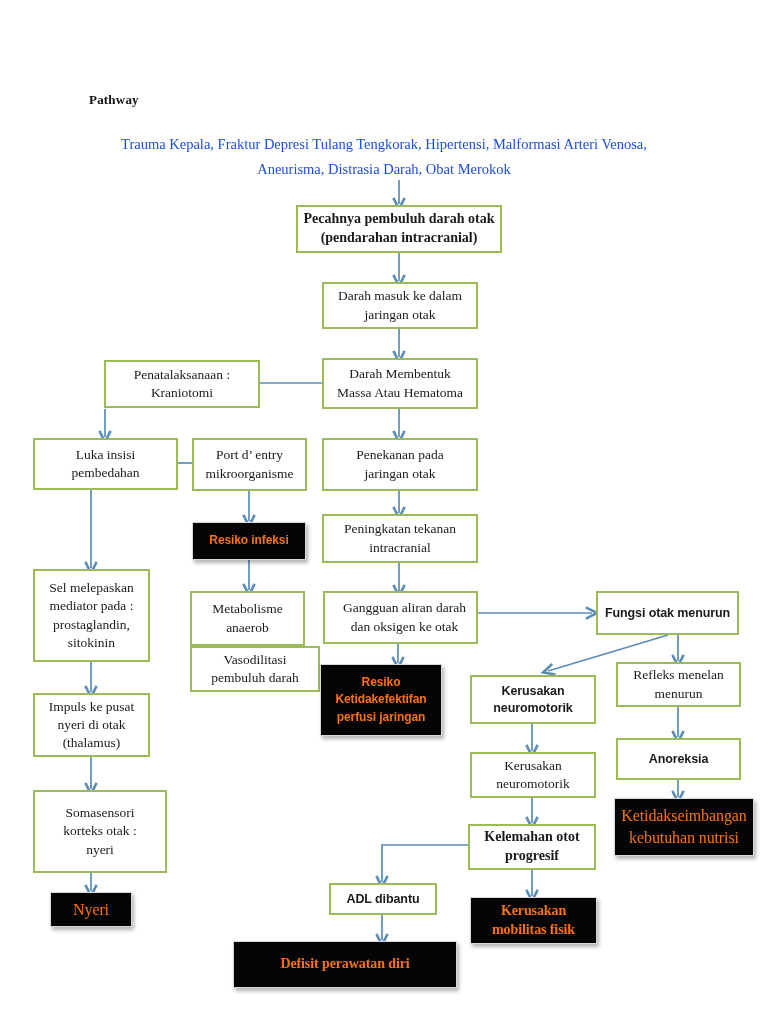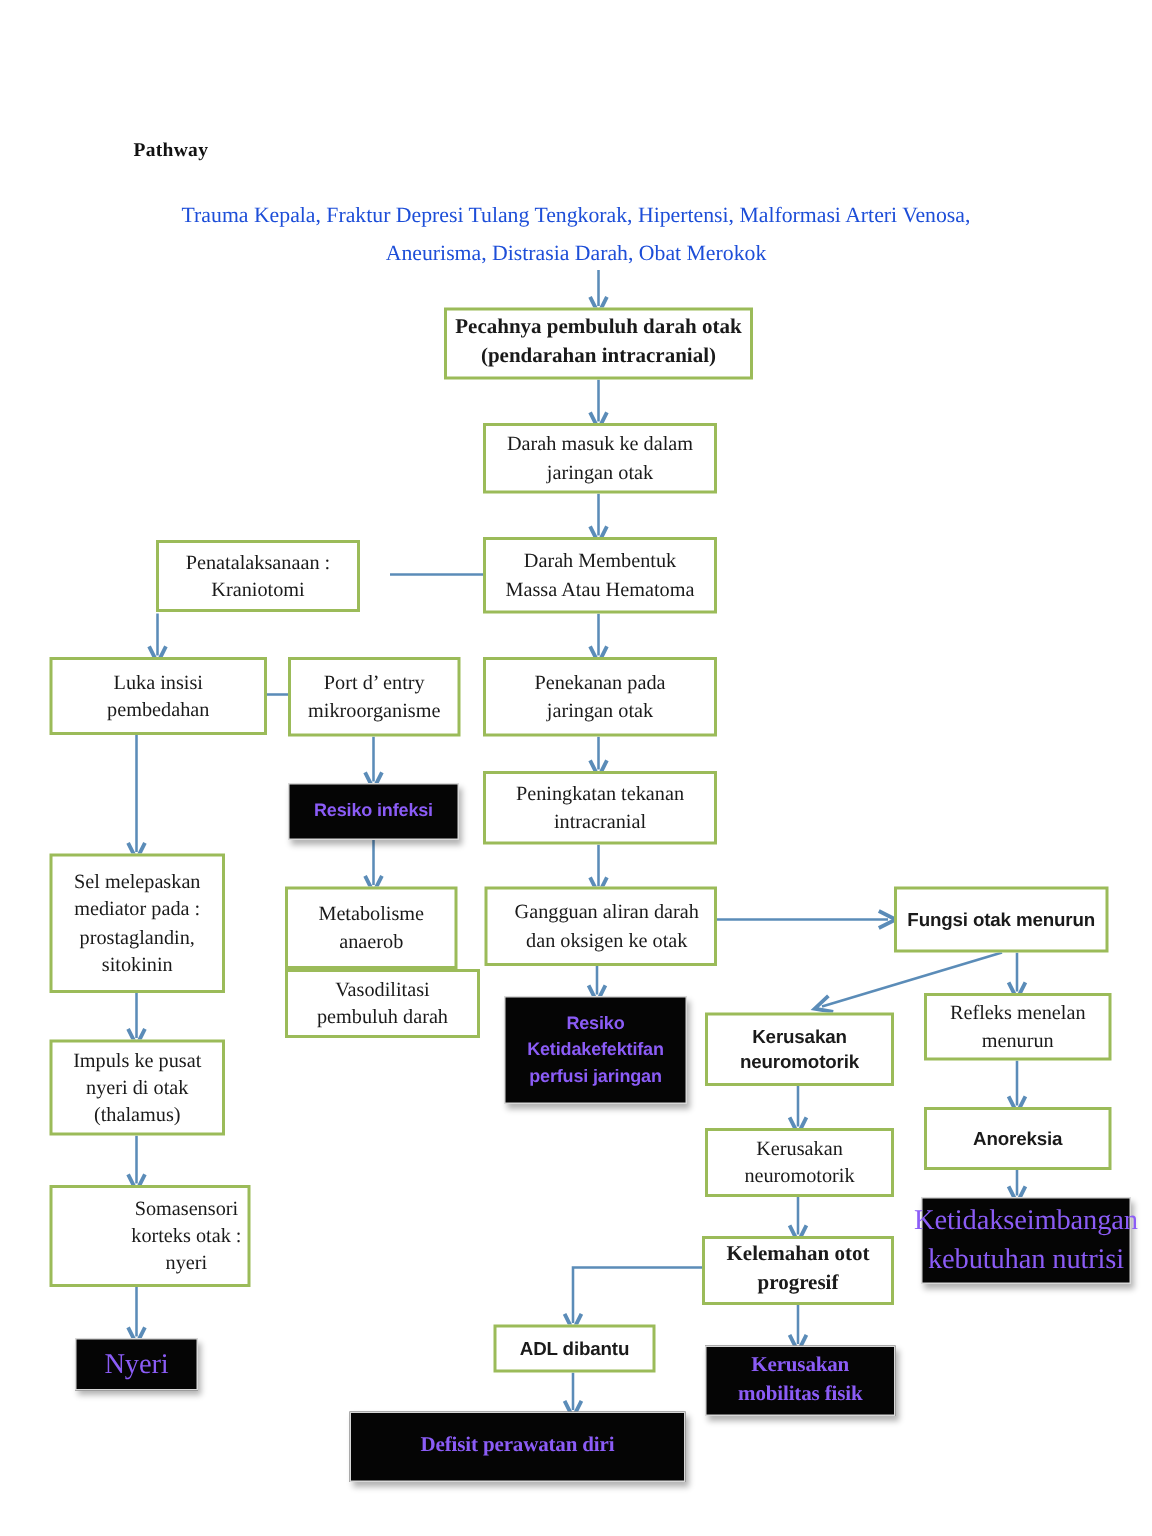--- a/index.html
+++ b/index.html
@@ -61,32 +61,32 @@
   
   .green.serifbold{
     font-weight:bold;
     font-size:14px;
   }
 
   
   .black{
     background:#050505;
     border:1px solid #d8d8d8;
-    color:#8b5cf6;
+    color:#f97316;
     font-family:"Liberation Sans", sans-serif;
     font-weight:bold;
     font-size:12px;
     line-height:1.45;
     box-shadow:2px 3px 4px rgba(0,0,0,0.30);
     letter-spacing:-0.1px;
   }
   .black.serif{
     font-family:"Liberation Serif", serif;
     font-weight:normal;
-    font-size:19px;
+    font-size:16px;
     line-height:1.35;
   }
   .black.serifbold{
     font-family:"Liberation Serif", serif;
     font-weight:bold;
     font-size:14px;
     line-height:1.35;
   }
 
   svg#wires{position:absolute;left:0;top:0;width:768px;height:1024px;pointer-events:none;}
@@ -172,21 +172,21 @@
   <div class="node green" style="left:322px;top:282px;width:156px;height:47px;">
     <span>Darah masuk ke dalam
 jaringan otak</span>
   </div>
 
   <div class="node green" style="left:322px;top:358px;width:156px;height:51px;">
     <span>Darah Membentuk
 Massa Atau Hematoma</span>
   </div>
 
-  <div class="node green" style="left:104px;top:360px;width:136px;height:48px;">
+  <div class="node green" style="left:104px;top:360px;width:156px;height:48px;">
     <span>Penatalaksanaan :
 Kraniotomi</span>
   </div>
 
   <div class="node green" style="left:33px;top:438px;width:145px;height:52px;">
     <span>Luka insisi
 pembedahan</span>
   </div>
 
   <div class="node green" style="left:192px;top:438px;width:115px;height:53px;">
@@ -227,21 +227,21 @@
 
   <div class="node green sans" style="left:596px;top:591px;width:143px;height:44px;">
     <span>Fungsi otak menurun</span>
   </div>
 
   <div class="node green" style="left:190px;top:646px;width:130px;height:46px;">
     <span>Vasodilitasi
 pembuluh darah</span>
   </div>
 
-  <div class="node black" style="left:336px;top:664px;width:122px;height:72px;">
+  <div class="node black" style="left:320px;top:664px;width:122px;height:72px;">
     <span>Resiko
 Ketidakefektifan
 perfusi jaringan</span>
   </div>
 
   <div class="node green sans" style="left:470px;top:675px;width:126px;height:49px;">
     <span>Kerusakan
 neuromotorik</span>
   </div>
 
@@ -258,21 +258,21 @@
 
   <div class="node green" style="left:470px;top:752px;width:126px;height:46px;">
     <span>Kerusakan
 neuromotorik</span>
   </div>
 
   <div class="node green sans" style="left:616px;top:738px;width:125px;height:42px;">
     <span>Anoreksia</span>
   </div>
 
-  <div class="node green" style="left:33px;top:790px;width:134px;height:68px;justify-content:flex-end;">
+  <div class="node green" style="left:33px;top:790px;width:134px;height:83px;">
     <span>Somasensori
 korteks otak :
 nyeri</span>
   </div>
 
   <div class="node black serif" style="left:614px;top:798px;width:140px;height:58px;">
     <span>Ketidakseimbangan
 kebutuhan nutrisi</span>
   </div>
 

